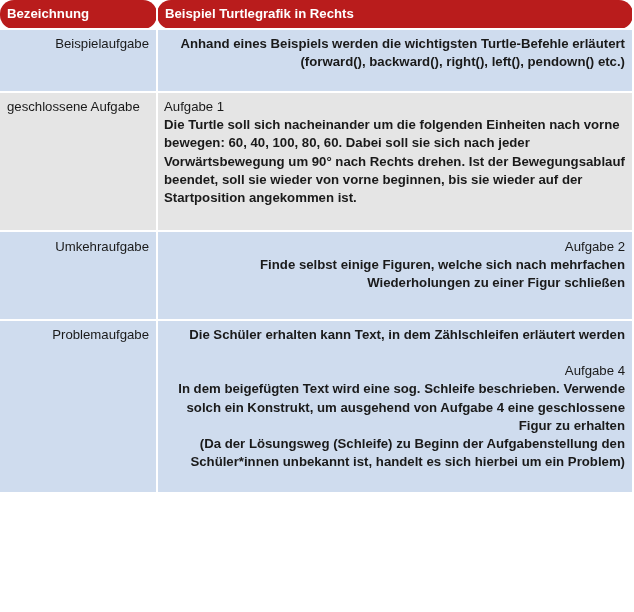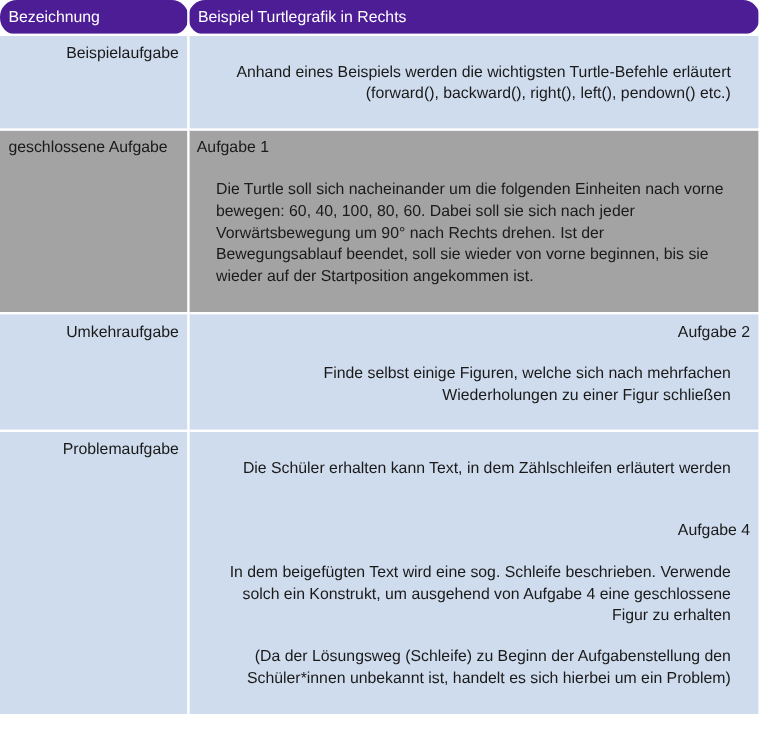--- a/index.html
+++ b/index.html
@@ -1,28 +1,28 @@
 <!DOCTYPE html>
 <html><head>
 <meta charset="utf-8">
 <style>
   html, body { margin: 0; padding: 0; background: #ffffff; }
   body { width: 634px; height: 612px; overflow: hidden; font-family: "Liberation Sans", sans-serif; }
   table { border-collapse: collapse; width: 633px; table-layout: fixed; }
   col.c1 { width: 157px; }
   col.c2 { width: 476px; }
   th, td { vertical-align: top; text-align: left; padding: 4px 7px; font-size: 13.2px; line-height: 18.2px; color: #1a1a1a; border-right: 2px solid #ffffff; }
-  th { background: #4c1d95; color: #ffffff; font-weight: normal; height: 20px; padding-top: 5px; padding-bottom: 3px; border-bottom: 2px solid #ffffff; border-radius: 14px; }
+  th { background: #b91c1c; color: #ffffff; font-weight: bold; height: 20px; padding-top: 5px; padding-bottom: 3px; border-bottom: 2px solid #ffffff; border-radius: 14px; }
   tr.dark td { background: #cfdcee; text-align: right; }
-  tr.light td { background: #a3a3a3; }
+  tr.light td { background: #e5e5e5; }
   tr.row td { border-bottom: 2px solid #ffffff; }
   td.c2 { padding-left: 6px; }
   .task { display: block; }
   .gap { display: block; height: 18px; }
-  p { margin: 16px; }
+  p { margin: 0; font-weight: bold; }
   tr.r1 td { height: 52px; padding-top: 5px; }
   tr.r2 td { height: 128px; padding-top: 5px; }
   tr.r3 td { height: 77px; padding-top: 6px; }
   tr.r4 td { height: 112px; padding-top: 5px; }
   tr.r5 td { height: 162px; padding-top: 5px; }
 </style>
 </head>
 <body>
 
 <table>

